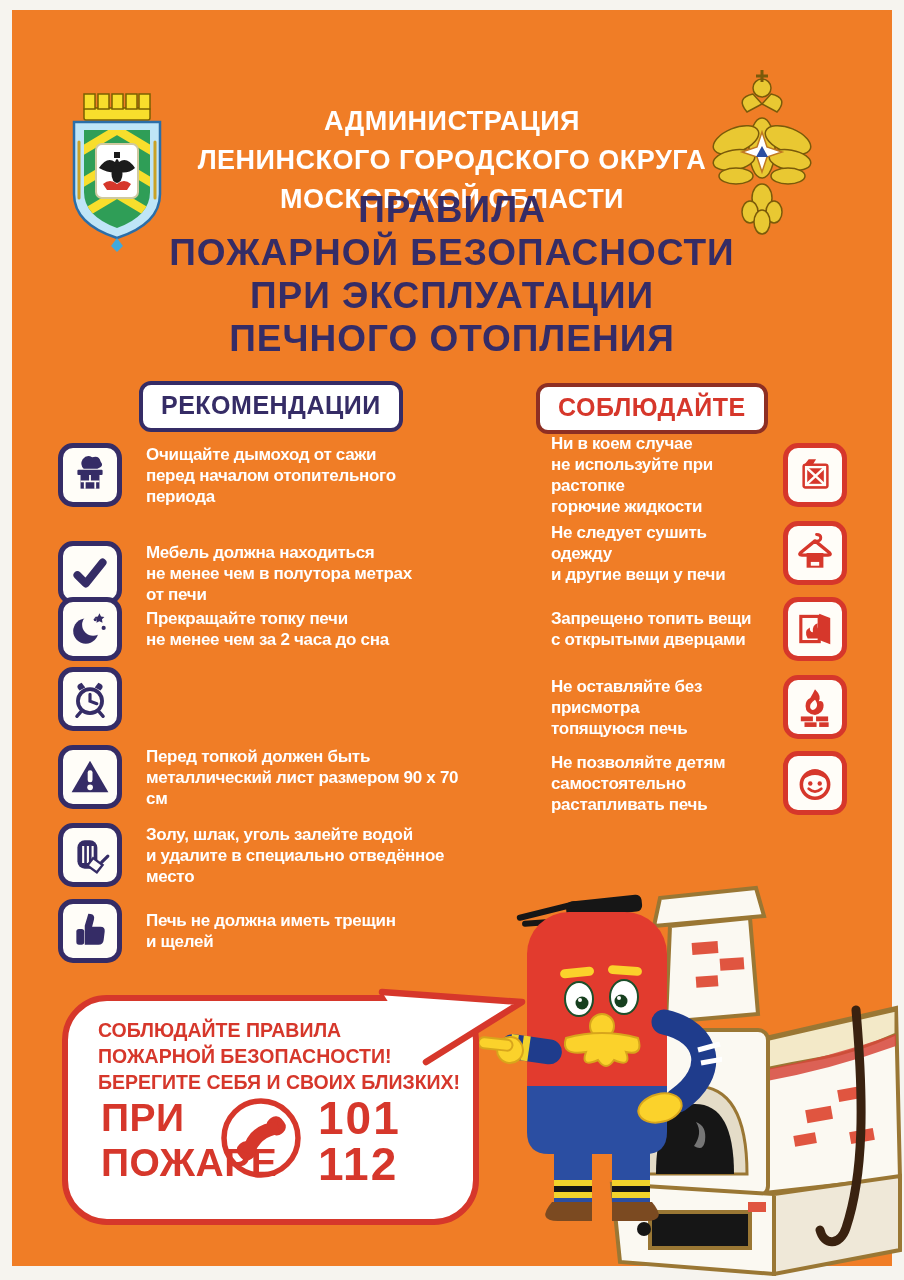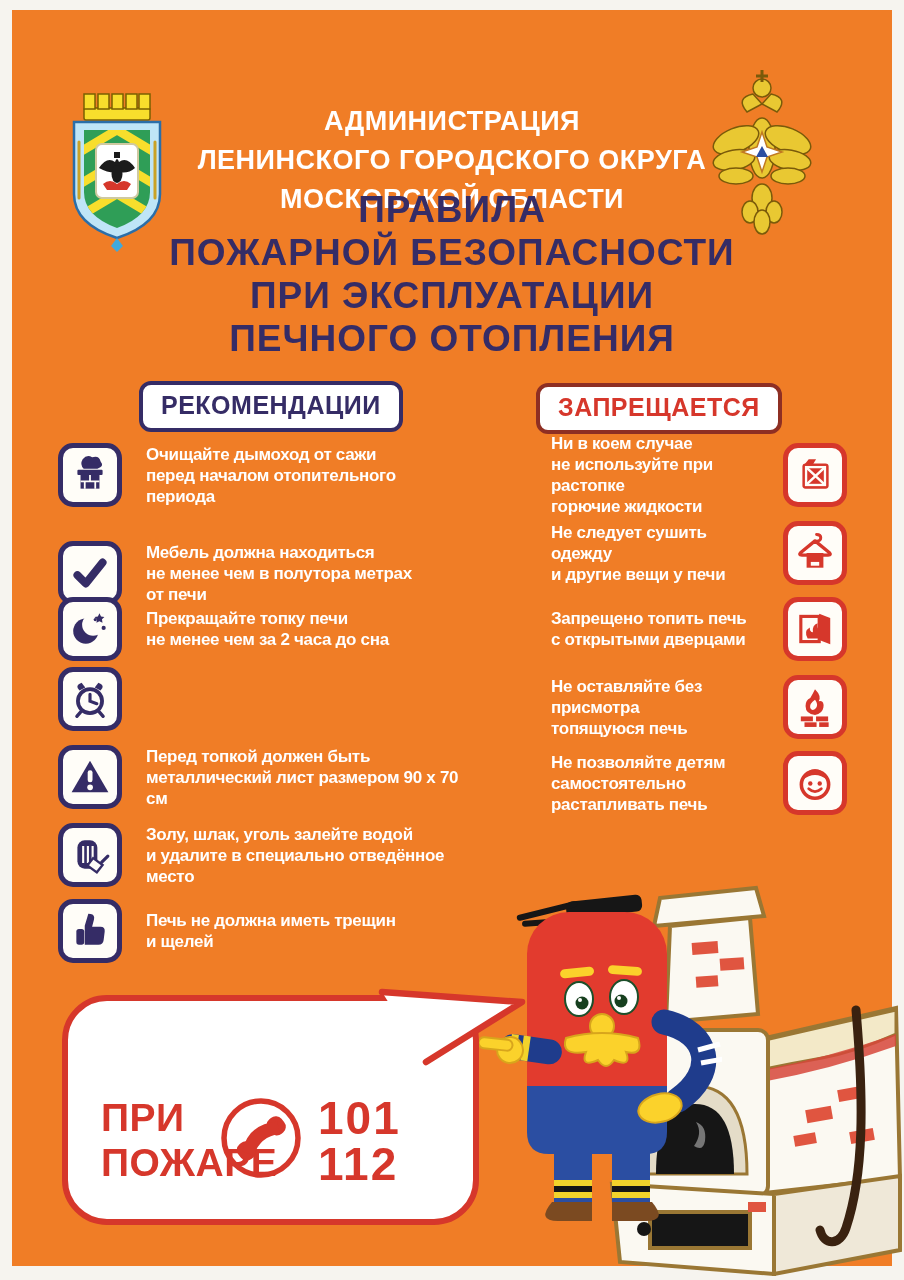--- a/index.html
+++ b/index.html
@@ -120,21 +120,21 @@
 
   <div class="abs org pre">АДМИНИСТРАЦИЯ
 ЛЕНИНСКОГО ГОРОДСКОГО ОКРУГА
 МОСКОВСКОЙ ОБЛАСТИ</div>
   <div class="abs title pre">ПРАВИЛА
 ПОЖАРНОЙ БЕЗОПАСНОСТИ
 ПРИ ЭКСПЛУАТАЦИИ
 ПЕЧНОГО ОТОПЛЕНИЯ</div>
 
   <div class="abs badge rec">РЕКОМЕНДАЦИИ</div>
-  <div class="abs badge ban">ЗАПРЕЩАЕТСЯ</div>
+  <div class="abs badge ban">СОБЛЮДАЙТЕ</div>
 
   <div class="row left" style="top:433px">
     <span class="ic navy">
       <svg viewBox="0 0 40 40">
           <g fill="currentColor">
             <path d="M13 5 q4 -5 9 -2 q7 -2 8 4 q4 5 -3 7 h-13 q-4 -4 -1 -9z"></path>
             <rect x="8" y="15" width="24" height="5" rx="1"></rect>
             <rect x="11" y="20" width="18" height="13"></rect>
           </g>
           <path d="M11 26 h18 M20 20 v6 M15 26 v7 M25 26 v7" stroke="#fffdf8" stroke-width="1.7" fill="none"></path>
@@ -233,21 +233,21 @@
     <span class="ic red">
       <svg viewBox="0 0 40 40">
           <path d="M20 9 q5.5 0 5.5 -3.5 q0 -3.2 -4 -3.2" fill="none" stroke="currentColor" stroke-width="2.8" stroke-linecap="round"></path>
           <path d="M20 8.5 L33.5 19.5 q2.5 2.5 -1 2.5 H7.5 q-3.5 0 -1 -2.5 Z" fill="none" stroke="currentColor" stroke-width="3.2" stroke-linejoin="round"></path>
           <rect x="12" y="20" width="16" height="14" fill="currentColor"></rect>
           <rect x="16" y="28.5" width="8" height="3.6" fill="#fffdf8"></rect>
         </svg>
     </span>
   </div>
   <div class="row right" style="top:587px">
-    <p class="itx pre">Запрещено топить печь
+    <p class="itx pre">Запрещено топить вещи
 с открытыми дверцами</p>
     <span class="ic red">
       <svg viewBox="0 0 40 40">
           <rect x="6.5" y="8" width="17.5" height="24" fill="none" stroke="currentColor" stroke-width="3"></rect>
           <path d="M13 29 q-4 -7 2 -10.5 q0 4.5 3 4.5 q-1 -6.5 4.5 -8.5 q-1 5.5 2.5 7.5 q2.5 4.5 -2.5 7 z" fill="currentColor"></path>
           <path d="M24 5.5 l10.5 4 v25 l-10.5 -4 z" fill="currentColor"></path>
         </svg>
     </span>
   </div>
   <div class="row right" style="top:665px">
@@ -356,20 +356,23 @@
     <path d="M194 132 C 240 142 248 182 208 210" fill="none" stroke="#1F3C8C" stroke-width="25" stroke-linecap="round"></path>
     <path d="M228 160 l22 -6 M231 173 l22 -4" stroke="#ffffff" stroke-width="5"></path>
     <ellipse cx="190" cy="218" rx="22" ry="14" fill="#FBD22B" stroke="#d8a51c" stroke-width="2" transform="rotate(-14 190 218)"></ellipse>
   </svg>
 
   <svg class="abs bubble-tail" width="170" height="100" viewBox="0 0 170 100">
     <path d="M10 14 L150 24 L54 84" fill="#ffffff" stroke="#D6372B" stroke-width="6.5" stroke-linecap="round" stroke-linejoin="round"></path>
   </svg>
 
   <div class="abs bubble">
+    <div class="abs bubble-text pre">СОБЛЮДАЙТЕ ПРАВИЛА
+ПОЖАРНОЙ БЕЗОПАСНОСТИ!
+БЕРЕГИТЕ СЕБЯ И СВОИХ БЛИЗКИХ!</div>
     <div class="abs fire-label pre">ПРИ
 ПОЖАРЕ</div>
     <svg class="abs phone-badge" viewBox="0 0 86 86">
       <circle cx="43" cy="43" r="37" fill="none" stroke="currentColor" stroke-width="5.5"></circle>
       <g transform="rotate(-40 43 43)" fill="currentColor">
         <rect x="15" y="34" width="17" height="19" rx="7.5"></rect>
         <rect x="54" y="34" width="17" height="19" rx="7.5"></rect>
         <path d="M20 41 Q43 24 66 41 L60 52 Q43 41 26 52 Z"></path>
       </g>
     </svg>

